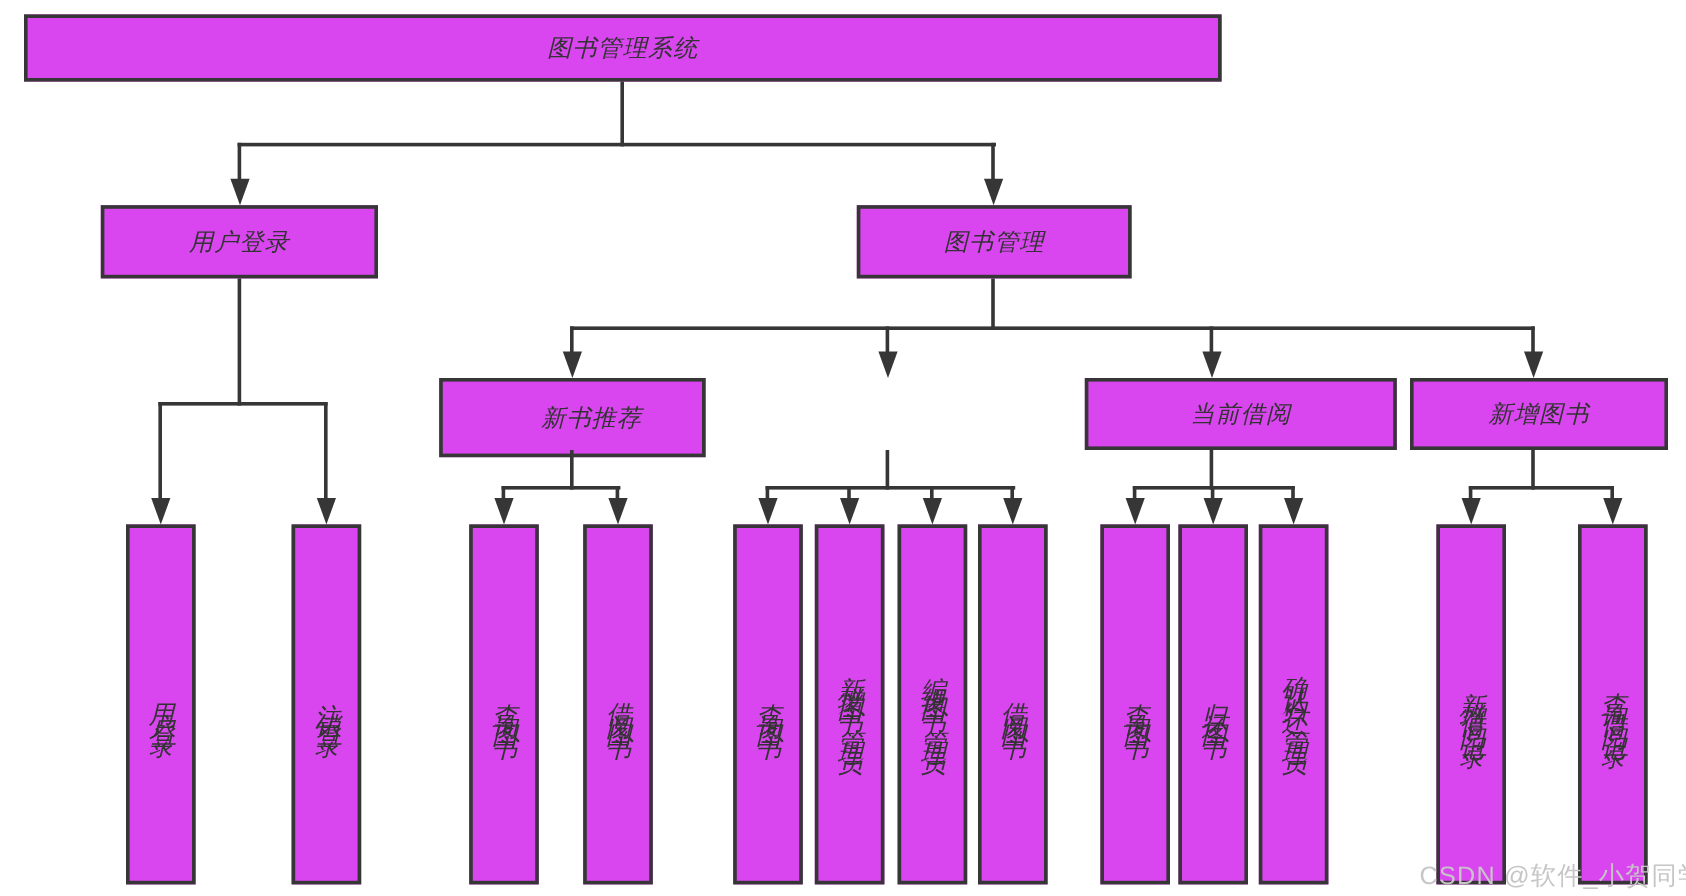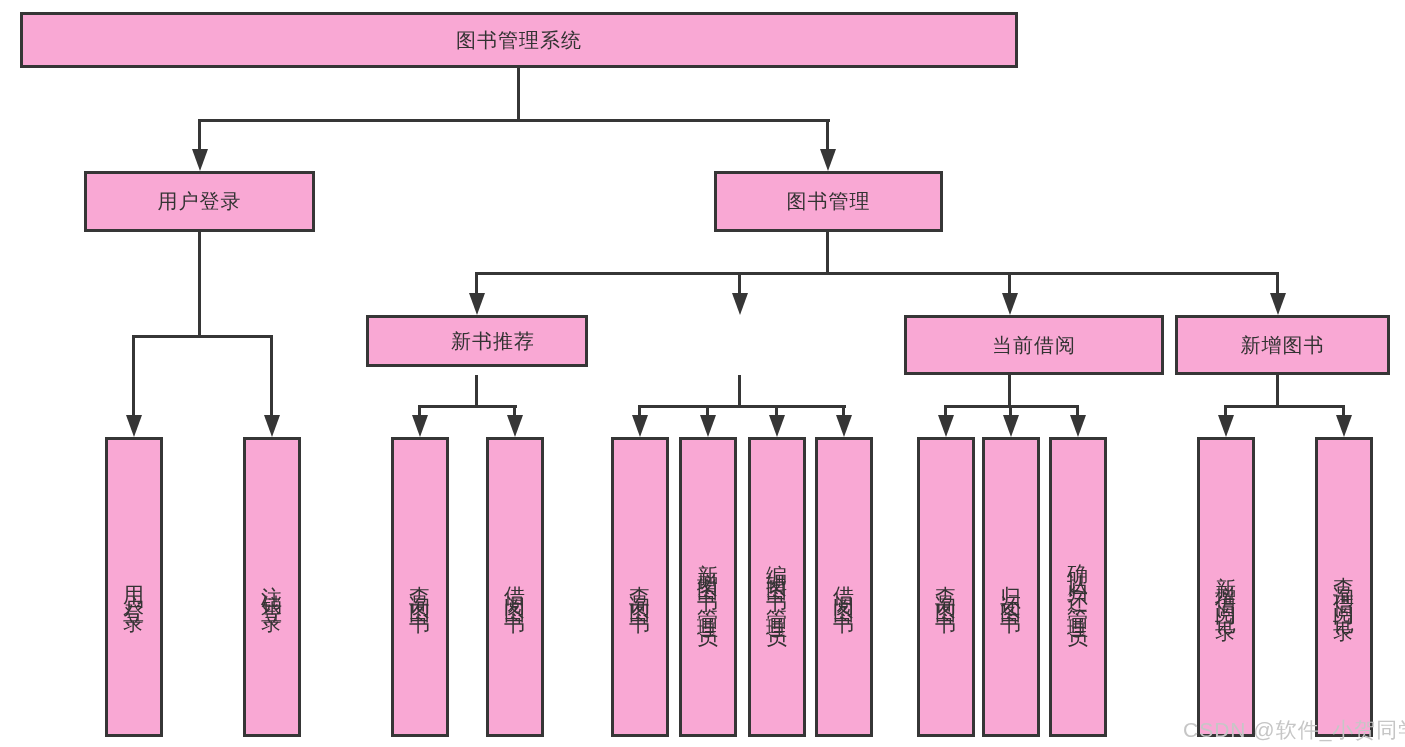--- a/index.html
+++ b/index.html
@@ -15,24 +15,25 @@
     width:1405px;height:747px;
     background:var(--bg);
     overflow:hidden;
     font-family:"Liberation Sans","DejaVu Sans",sans-serif;
     color:var(--text);
   }
   .box{
     position:absolute;
     box-sizing:border-box;
     border:3px solid var(--line);
-    background:#f9a8d4;
+    background:#d946ef;
     display:flex;
     align-items:center;
     justify-content:center;
+    font-style:italic;
   }
   .box.h{
     font-size:20px;
     letter-spacing:1px;
     white-space:nowrap;
   }
   .box.v .vtext{
     writing-mode:vertical-rl;
     text-orientation:mixed;
     font-size:21px;
@@ -63,21 +64,21 @@
 </head>
 <body>
 
 <div id="stage">
 
   <div class="box h" style="left:20px;top:12px;width:998px;height:56px;">图书管理系统</div>
 
   <div class="box h" style="left:84px;top:171px;width:231px;height:61px;">用户登录</div>
   <div class="box h" style="left:714px;top:171px;width:229px;height:61px;">图书管理</div>
 
-  <div class="box h" style="left:366px;top:315px;width:222px;height:52px;padding-left:32px;">新书推荐</div>
+  <div class="box h" style="left:366px;top:315px;width:222px;height:66px;padding-left:32px;">新书推荐</div>
   <div class="box h" style="left:904px;top:315px;width:260px;height:60px;">当前借阅</div>
   <div class="box h" style="left:1175px;top:315px;width:215px;height:60px;">新增图书</div>
 
   <div class="box v" style="left:105px;top:437px;width:58px;height:300px;">
     <span class="vtext">用户登录</span>
   </div>
   <div class="box v" style="left:243px;top:437px;width:58px;height:300px;">
     <span class="vtext">注销登录</span>
   </div>
 

